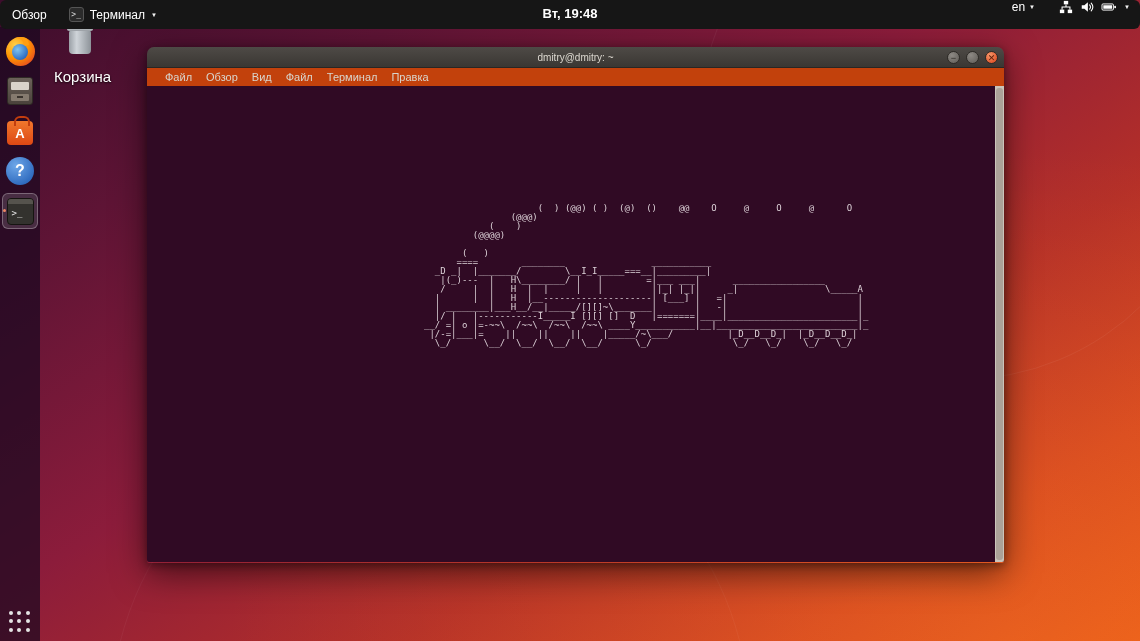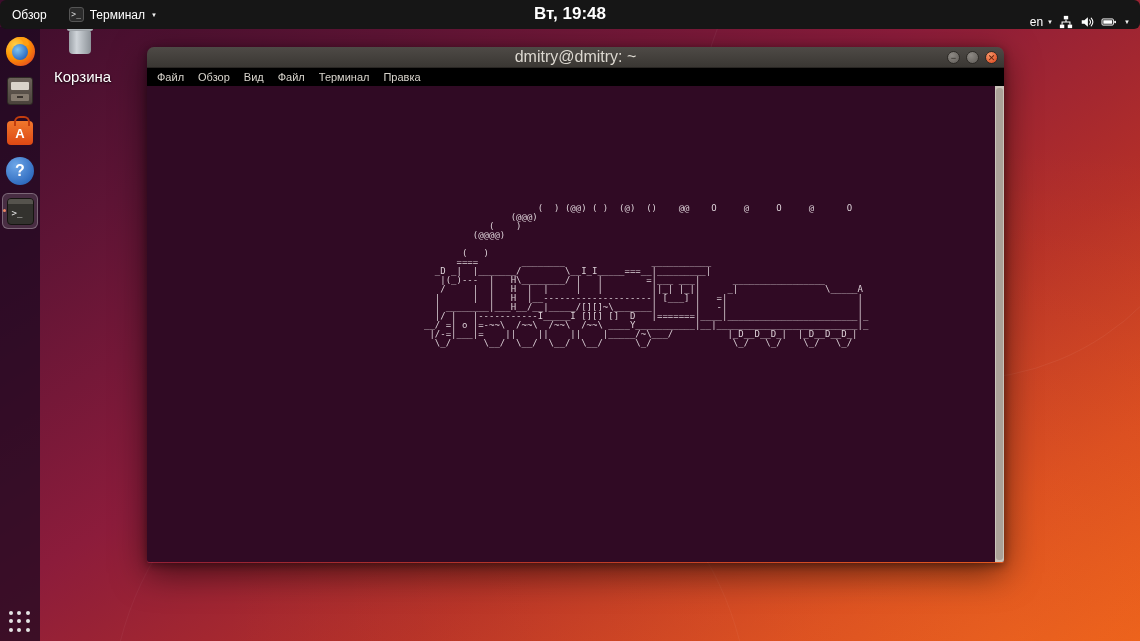--- a/index.html
+++ b/index.html
@@ -22,22 +22,22 @@
     position:absolute; left:0; top:0; width:1140px; height:29px;
     background:#161616; color:#fff; display:flex; align-items:center;
     font-size:12px; z-index:50;border-radius:6px;
   }
   .tb-left { display:flex; align-items:center; height:100%; }
   .tb-activities { padding:0 12px; height:100%; display:flex; align-items:center; cursor:default; }
   .tb-app { display:flex; align-items:center; gap:6px; padding:0 10px; height:100%; }
   .tb-app-icon { width:15px; height:15px; background:#2b2b2b; border:1px solid #555; border-radius:3px;
     color:#d8d8d8; font-family:"DejaVu Sans Mono",monospace; font-size:8px; line-height:13px; text-align:center; }
   .tb-clock { position:absolute; left:50%; transform:translateX(-50%); top:0; height:27px;
-    display:flex; align-items:center; font-weight:bold; font-size:17px; }
-  .tb-right { margin-left:auto; display:flex; align-items:flex-end; gap:6px; padding-right:10px; height:100%; }
+    display:flex; align-items:center; font-weight:bold; font-size:13px; }
+  .tb-right { margin-left:auto; display:flex; align-items:flex-start; gap:24px; padding-right:10px; height:100%; }
   .caret { font-size:6px; opacity:0.95; }
   .kbd { display:flex; align-items:center; gap:4px; }
   .statusicons { display:flex; align-items:center; gap:7px; }
   .statusicons svg { display:block; }
 
   
   .dock {
     position:absolute; left:0; top:27px; width:40px; height:614px;
     background:rgba(26,9,32,0.72); z-index:40;
     display:flex; flex-direction:column; align-items:center; padding-top:6px;
@@ -93,27 +93,27 @@
   .trash-can::before { content:""; position:absolute; left:-2px; top:-3px; width:26px; height:4px;
     background:linear-gradient(#d7dbdf,#969ba1); border-radius:2px; }
   .trash-label { margin-top:14px; color:#fff; font-size:15px; text-shadow:0 1px 2px rgba(0,0,0,0.8);text-align:center; }
 
   
   .window { position:absolute; left:147px; top:47px; width:857px; height:516px;
     border-radius:7px 7px 2px 2px; box-shadow:0 10px 34px rgba(0,0,0,0.55), 0 2px 8px rgba(0,0,0,0.4); z-index:30; }
   .titlebar { height:21px; border-radius:7px 7px 0 0;
     background:linear-gradient(#4e4a46,#3a3733); border-bottom:1px solid #292623;
     position:relative; display:flex; align-items:center; justify-content:center; }
-  .title { color:#dcd8d0; font-size:16px; }
+  .title { color:#dcd8d0; font-size:10px; }
   .win-controls { position:absolute; right:6px; top:4px; display:flex; gap:6px; }
   .wbtn { width:13px; height:13px; border-radius:50%; font-size:9px; line-height:12px; text-align:center;
     color:#28251f; border:1px solid #2d2a26; background:radial-gradient(circle at 35% 30%, #8d8984, #5f5b56); }
   .wbtn.close { background:radial-gradient(circle at 35% 30%, #f5986b, #e0562c 75%, #c74a22); color:#5a1d08; }
 
-  .menubar { height:18px; background:#000000; display:flex; align-items:center; padding-left:4px; gap:2px; }
+  .menubar { height:18px; background:#c2410c; display:flex; align-items:center; padding-left:12px; gap:2px; }
   .menu-item { color:#d9d5cd; font-size:11px; padding:1px 6px; border-radius:3px; }
 
   .term-body { position:relative; height:476px; background:#300a24; border-radius:0 0 2px 2px; overflow:hidden; }
   .ascii { position:absolute; left:277px; top:118px;
     font-family:"DejaVu Sans Mono", monospace; font-size:9px; line-height:9px;
     color:#ddd2d8; white-space:pre; }
   .scrollbar { position:absolute; right:0; top:0; bottom:0; width:9px; background:#cbc4ba; }
   .scroll-handle { position:absolute; left:1px; right:1px; top:2px; bottom:2px; background:#aba298; border-radius:3px; }
 </style>
 </head>

